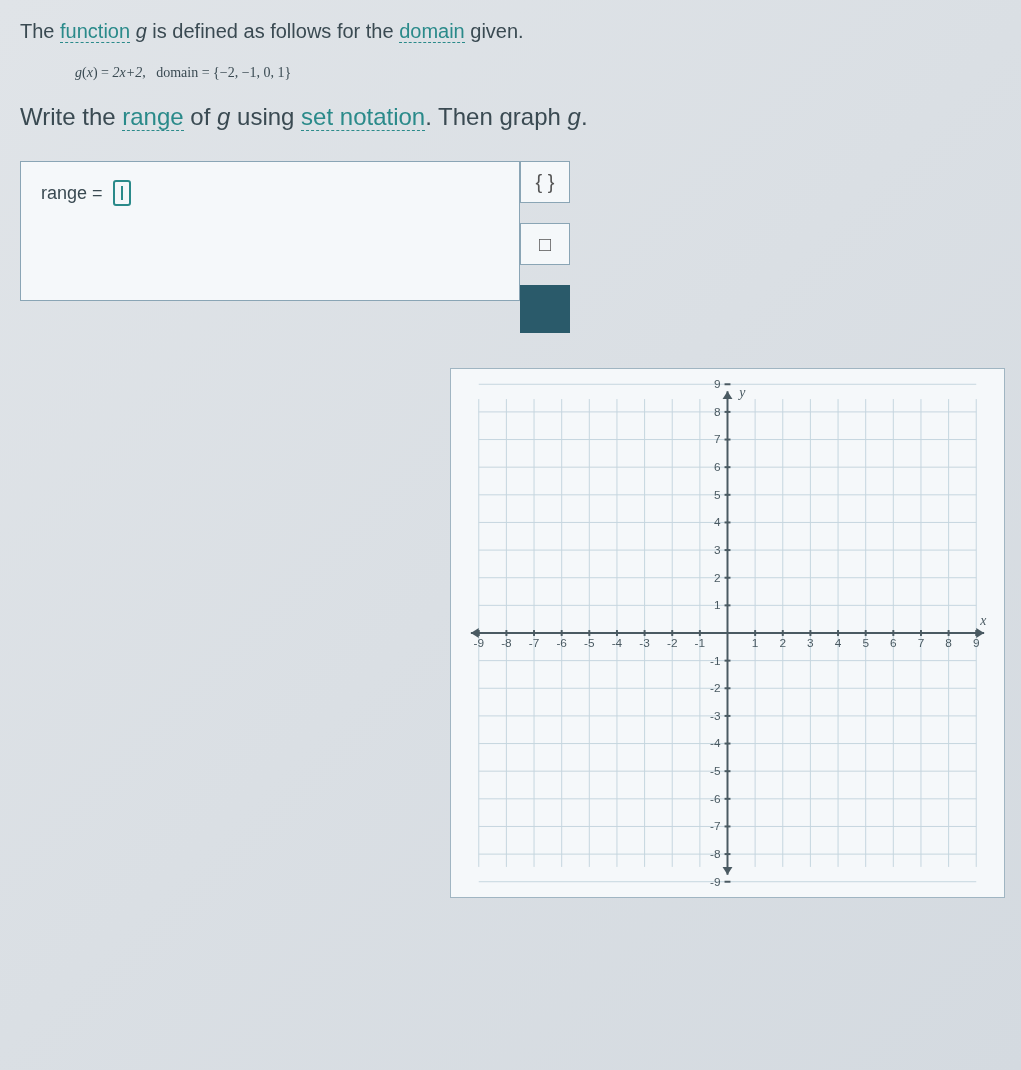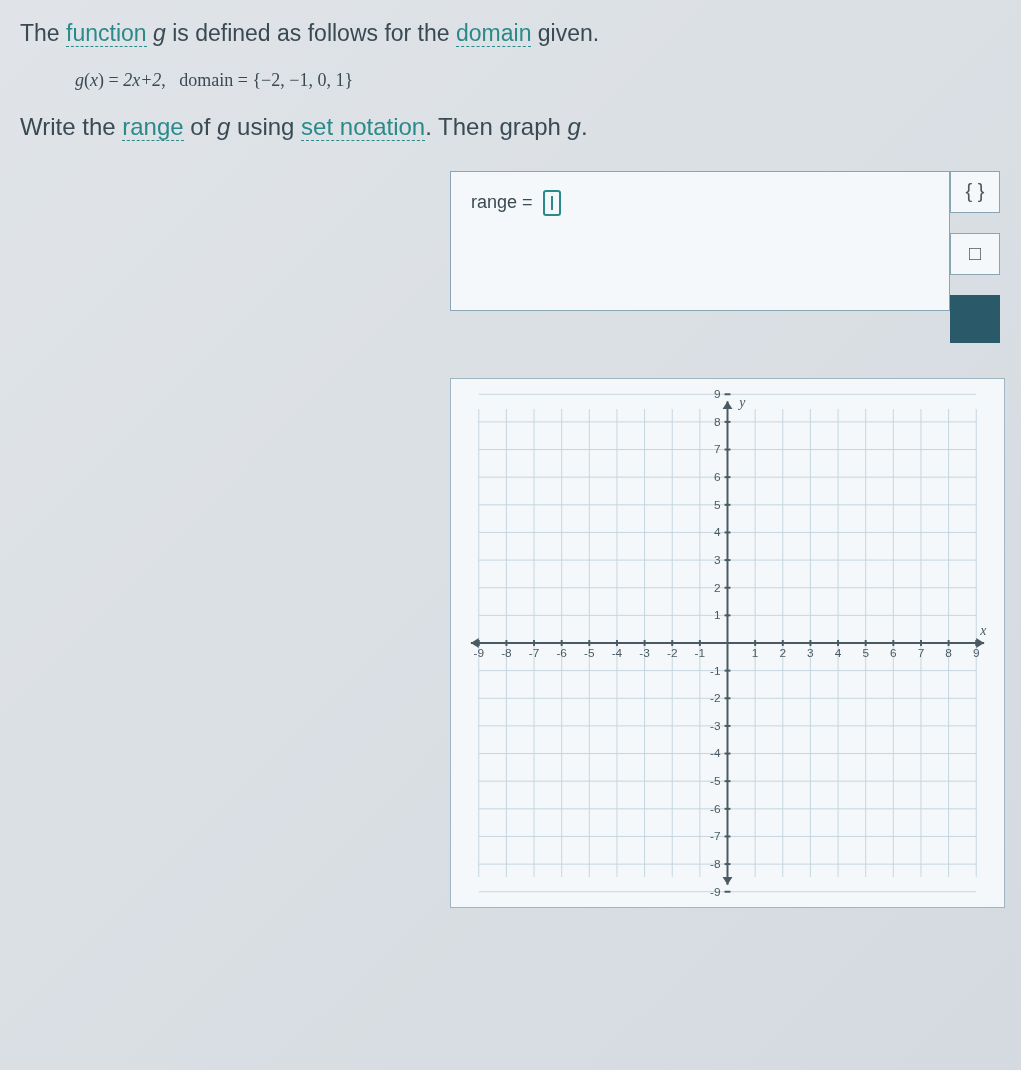--- a/index.html
+++ b/index.html
@@ -6,44 +6,43 @@
     body {
       font-family: Arial, Helvetica, sans-serif;
       background: linear-gradient(135deg, #e0e4e8 0%, #d4dae0 100%);
       width: 1021px;
       height: 1070px;
       padding: 15px 10px 10px 20px;
       color: #3a4a52;
       position: relative;
     }
     .problem-text {
-      font-size: 23px;
+      font-size: 20px;
       line-height: 1.6;
       margin-bottom: 18px;
     }
     .keyword {
       color: #2a8a8a;
       border-bottom: 1.5px dashed #2a8a8a;
       cursor: pointer;
     }
     .italic { font-style: italic; }
     .equation {
       font-family: 'Times New Roman', serif;
-      font-size: 18px;
+      font-size: 14px;
       margin: 18px 0 22px 55px;
       font-style: italic;
     }
     .equation .normal { font-style: normal; }
     .instruction {
       font-size: 24px;
       margin-bottom: 30px;
     }
     .content-row {
       display: flex;
-      margin-left: 430px;
     }
     .answer-box {
       border: 1.5px solid #8aa5b5;
       background: #f5f8fa;
       width: 500px;
       height: 140px;
       padding: 18px 20px;
     }
     .answer-label {
       font-size: 18px;

